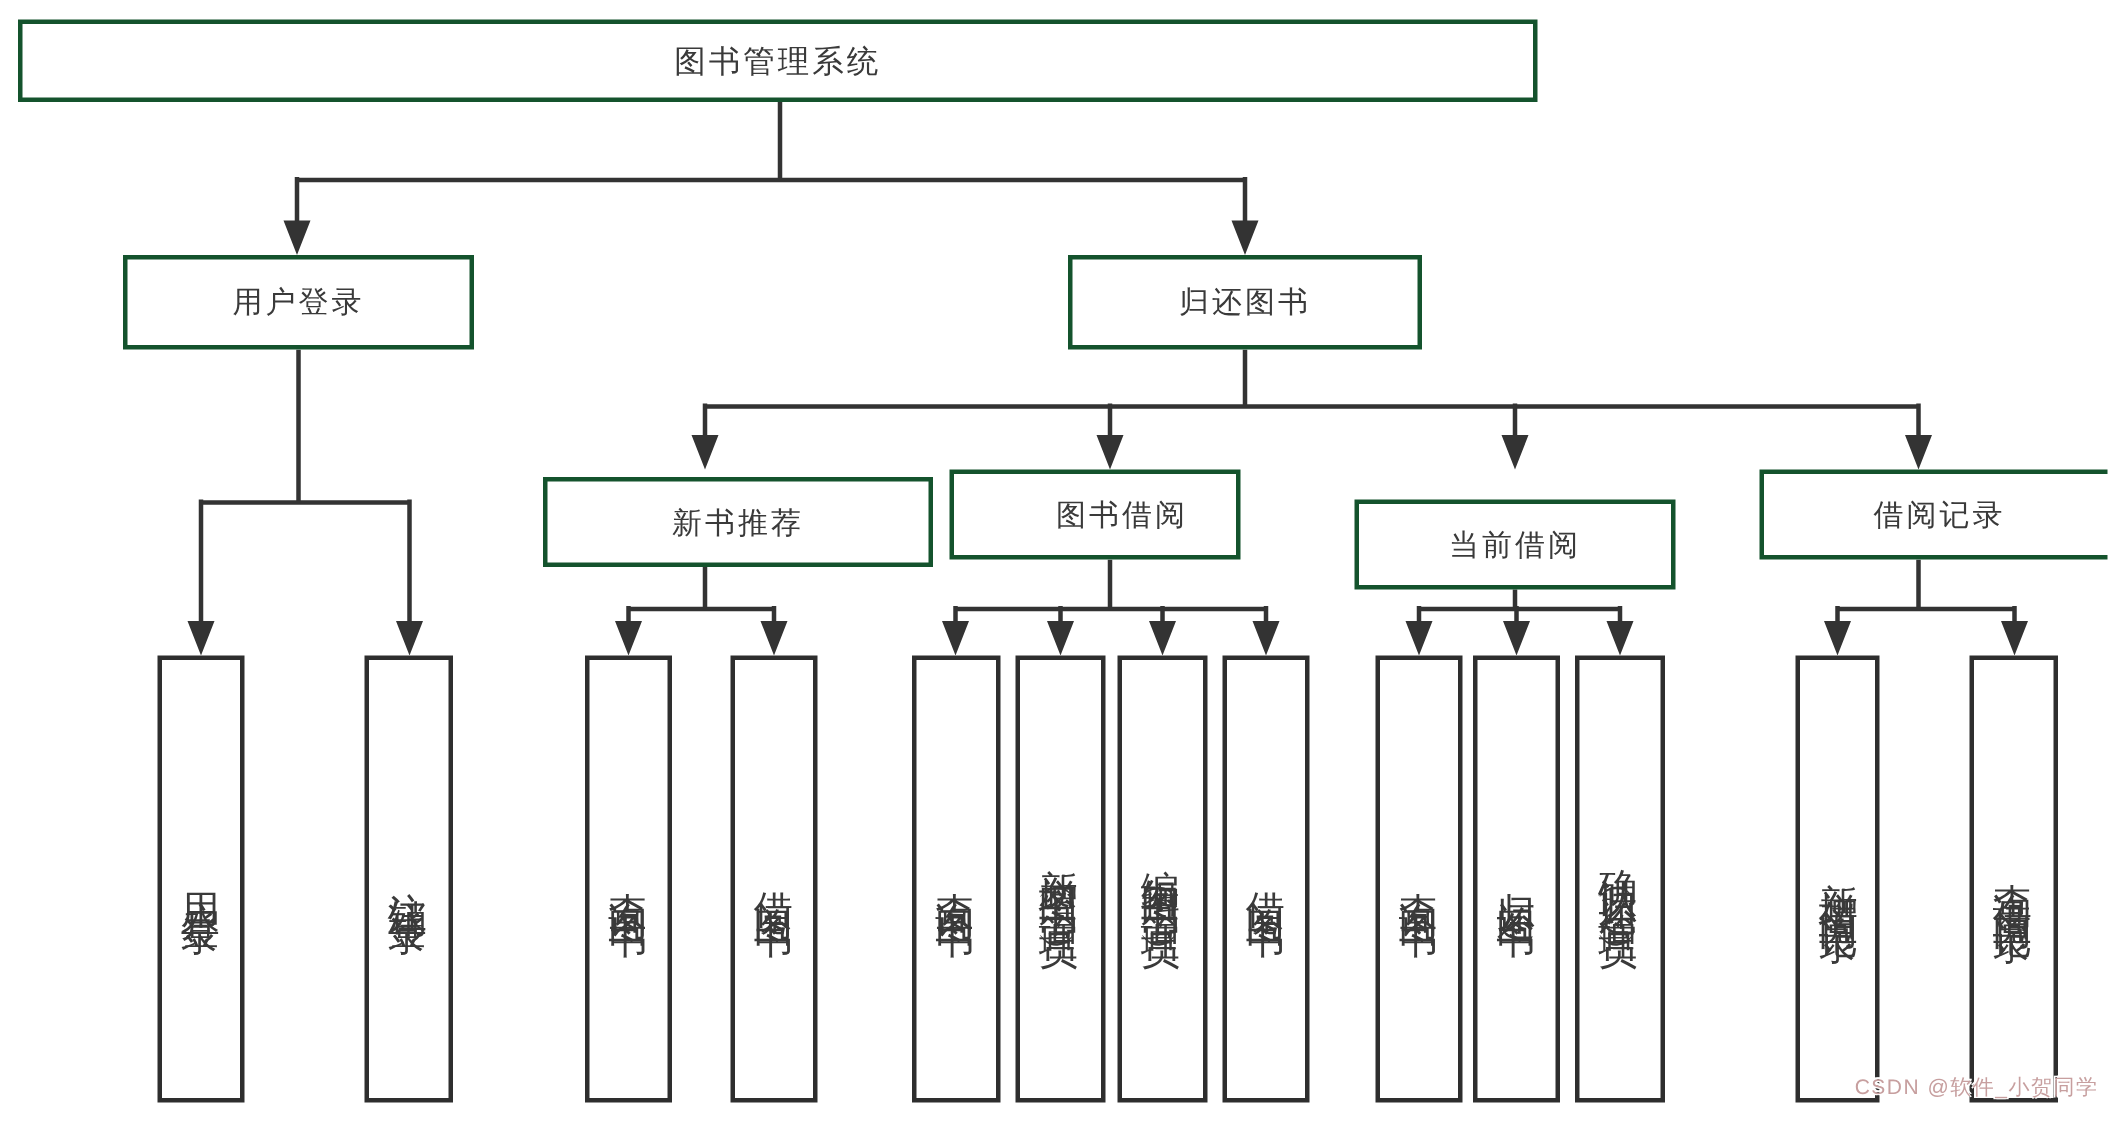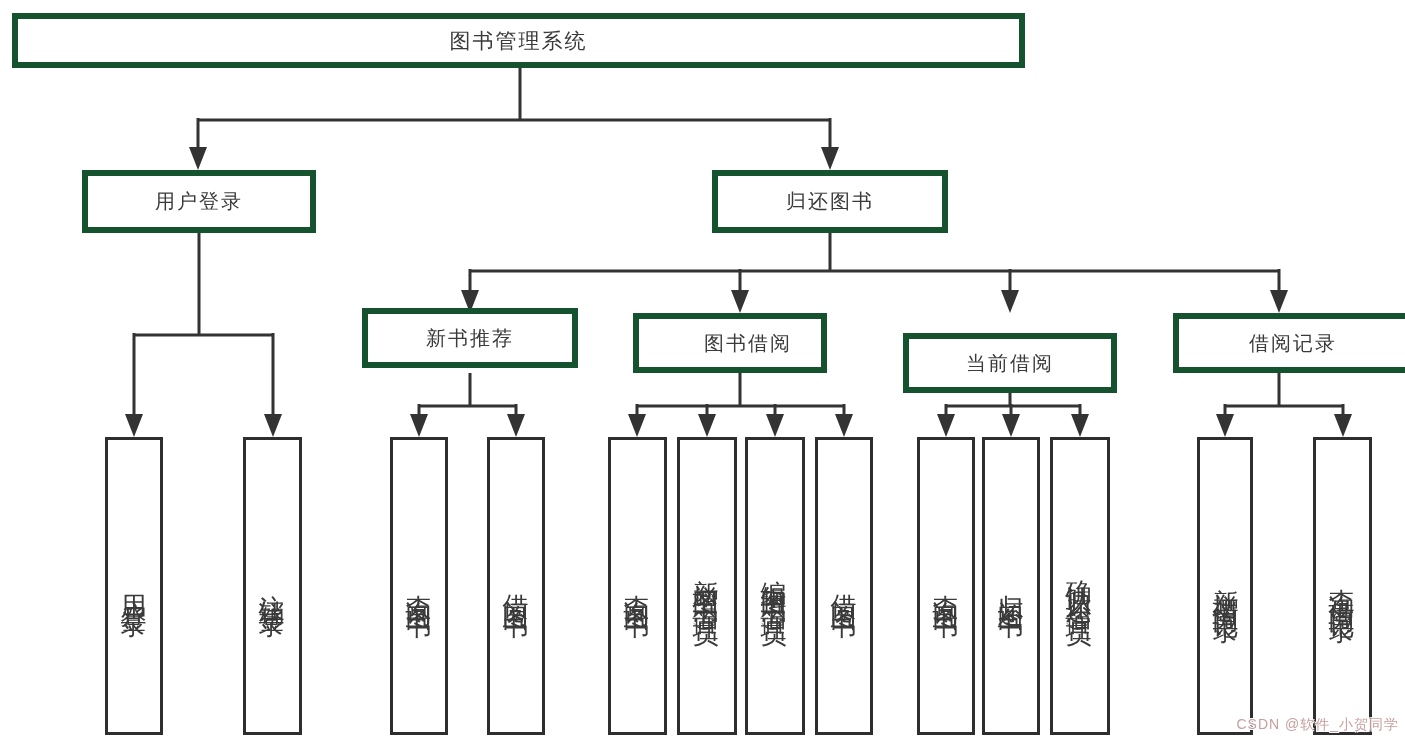--- a/index.html
+++ b/index.html
@@ -15,21 +15,21 @@
     background: #ffffff;
   }
   .connectors {
     position: absolute;
     left: 0; top: 0;
     width: 1405px; height: 747px;
   }
   .box {
     position: absolute;
     box-sizing: border-box;
-    border: 6px solid #14532d;
+    border: 3px solid #14532d;
     background: #ffffff;
     display: flex;
     align-items: center;
     justify-content: center;
     color: #3a3a3a;
     font-size: 20px;
     letter-spacing: 2px;
     white-space: nowrap;
   }
   .box.root { font-size: 21px; }
@@ -99,21 +99,21 @@
                M1216,414 L1234,414 L1225,437 Z
                M1334,414 L1352,414 L1343,437 Z"></path>
     </g>
   </svg>
 
   <div class="box root" style="left:12px; top:13px; width:1013px; height:55px;">图书管理系统</div>
 
   <div class="box" style="left:82px; top:170px; width:234px; height:63px;">用户登录</div>
   <div class="box" style="left:712px; top:170px; width:236px; height:63px;">归还图书</div>
 
-  <div class="box" style="left:362px; top:308px; width:216px; height:60px;">新书推荐</div>
+  <div class="box" style="left:362px; top:318px; width:260px; height:60px;">新书推荐</div>
   <div class="box" style="left:633px; top:313px; width:194px; height:60px;padding-left:36px;">图书借阅</div>
   <div class="box" style="left:903px; top:313px; width:214px; height:60px;margin-top:20px;">当前借阅</div>
   <div class="box" style="left:1173px; top:313px; width:240px; height:60px;font-family:Liberation Serif, serif;">借阅记录</div>
 
   <div class="leaf" style="left:105px; width:58px;">用户登录</div>
   <div class="leaf" style="left:243px; width:59px;">注销登录</div>
 
   <div class="leaf" style="left:390px; width:58px;">查询图书</div>
   <div class="leaf" style="left:487px; width:58px;">借阅图书</div>
 

